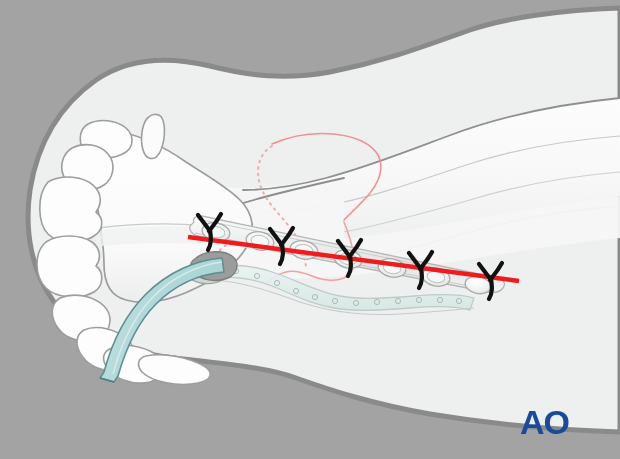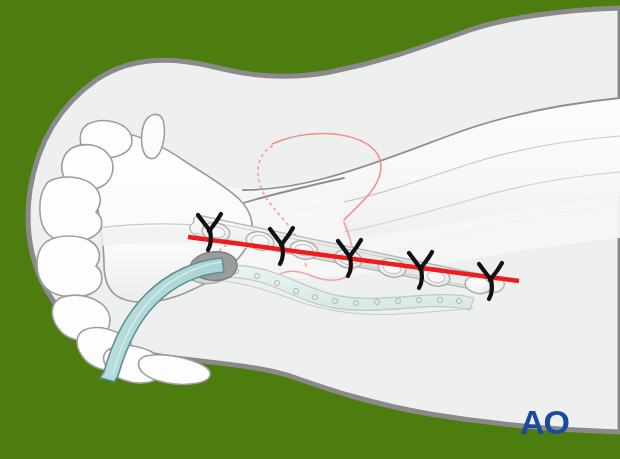--- a/index.html
+++ b/index.html
@@ -8,21 +8,21 @@
     padding: 0;
     background: #ffffff;
   }
   body {
     font-family: "Liberation Sans", sans-serif;
   }
   #figure-root {
     position: relative;
     width: 620px;
     height: 459px;
-    background: #4d7c0f;
+    background: #a3a3a3;
     overflow: hidden;
   }
   #figure-svg {
     position: absolute;
     left: 0;
     top: 0;
     width: 620px;
     height: 459px;
     display: block;
   }

